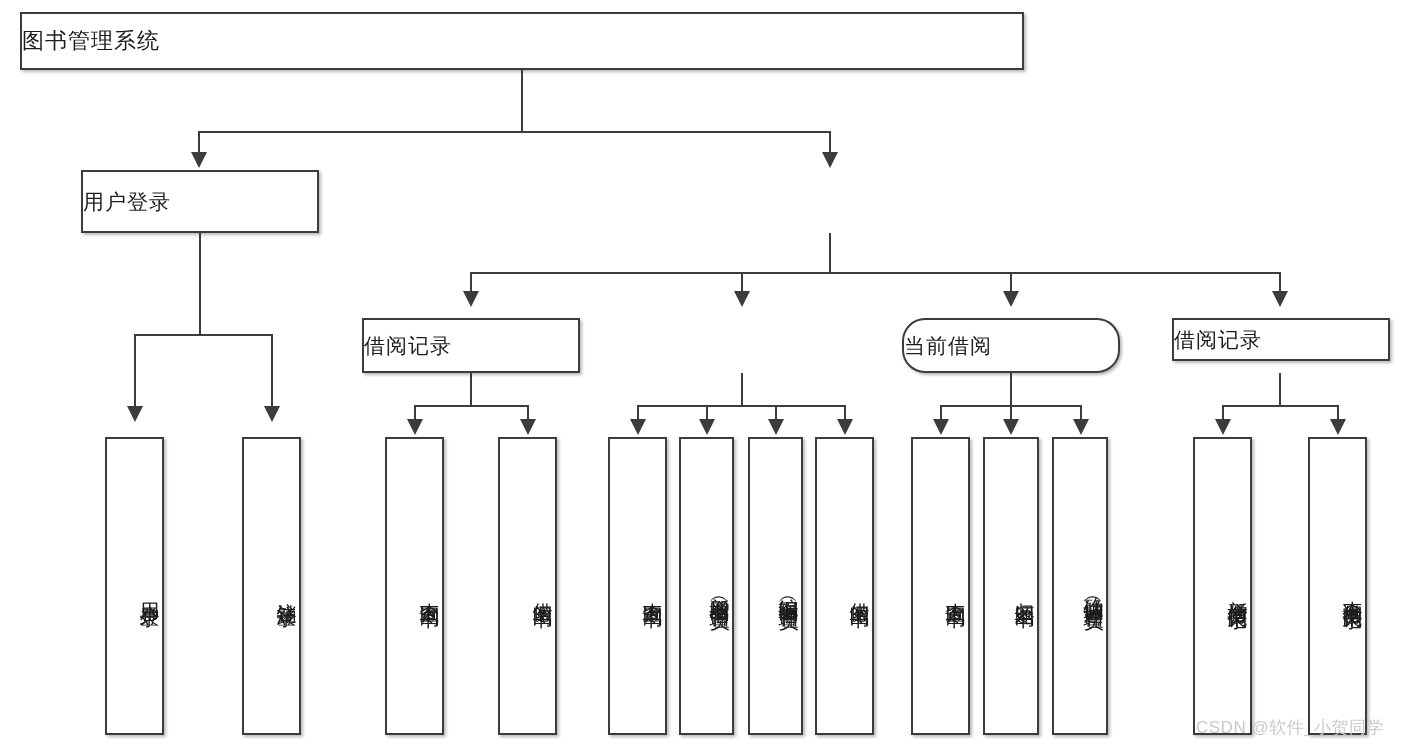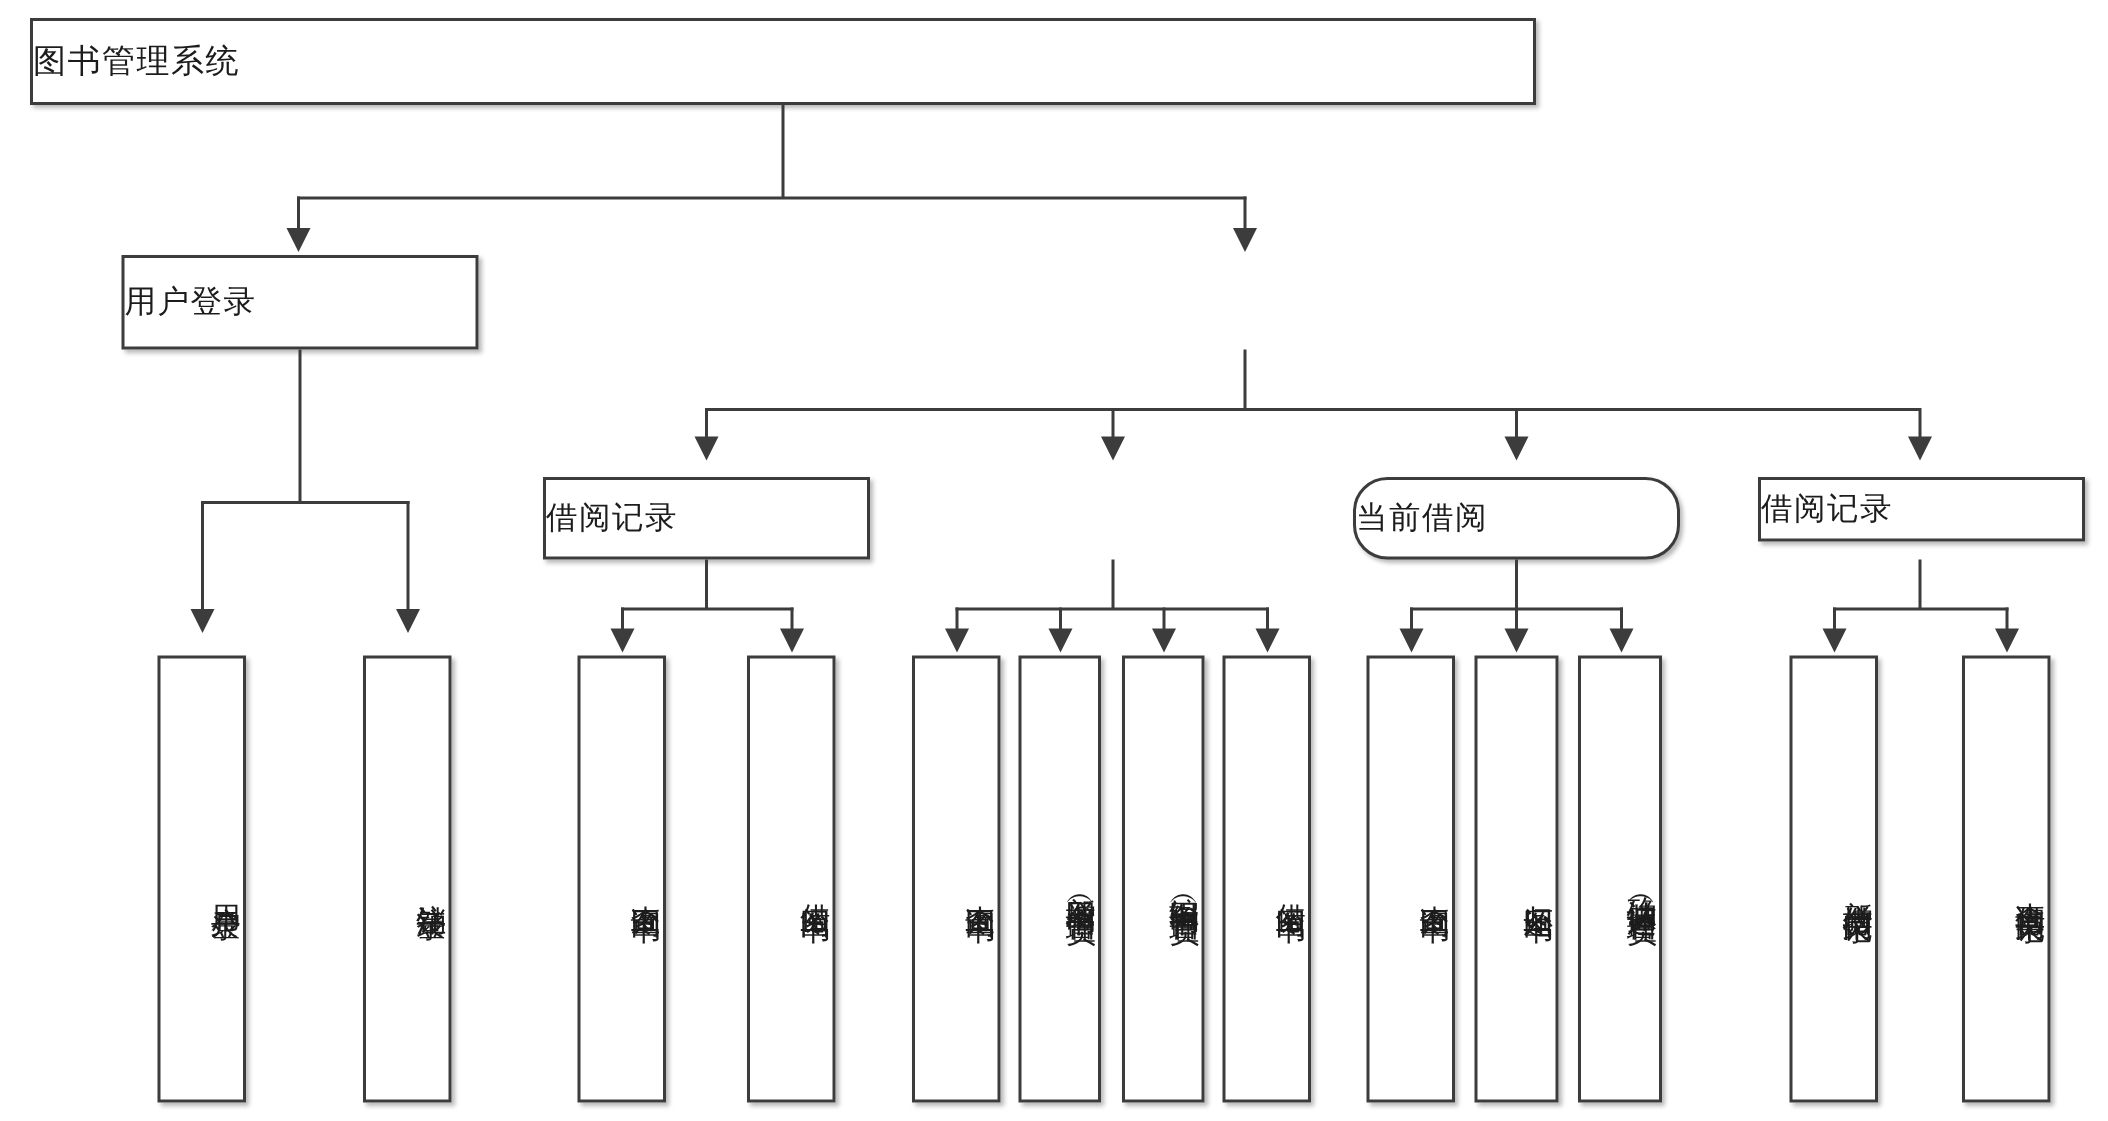--- a/index.html
+++ b/index.html
@@ -205,14 +205,15 @@
     <span class="vtext">确认归还（管理员）</span>
   </div>
 
   <div class="node vert" style="left:1193px; top:437px; width:59px; height:298px;">
     <span class="vtext">新增借阅记录</span>
   </div>
   <div class="node vert" style="left:1308px; top:437px; width:59px; height:298px;">
     <span class="vtext">查询借阅记录</span>
   </div>
 
+  <div id="watermark" style="left:1196px; top:716px;">CSDN @软件_小贺同学</div>
 
 </div>
 
 </body></html>

